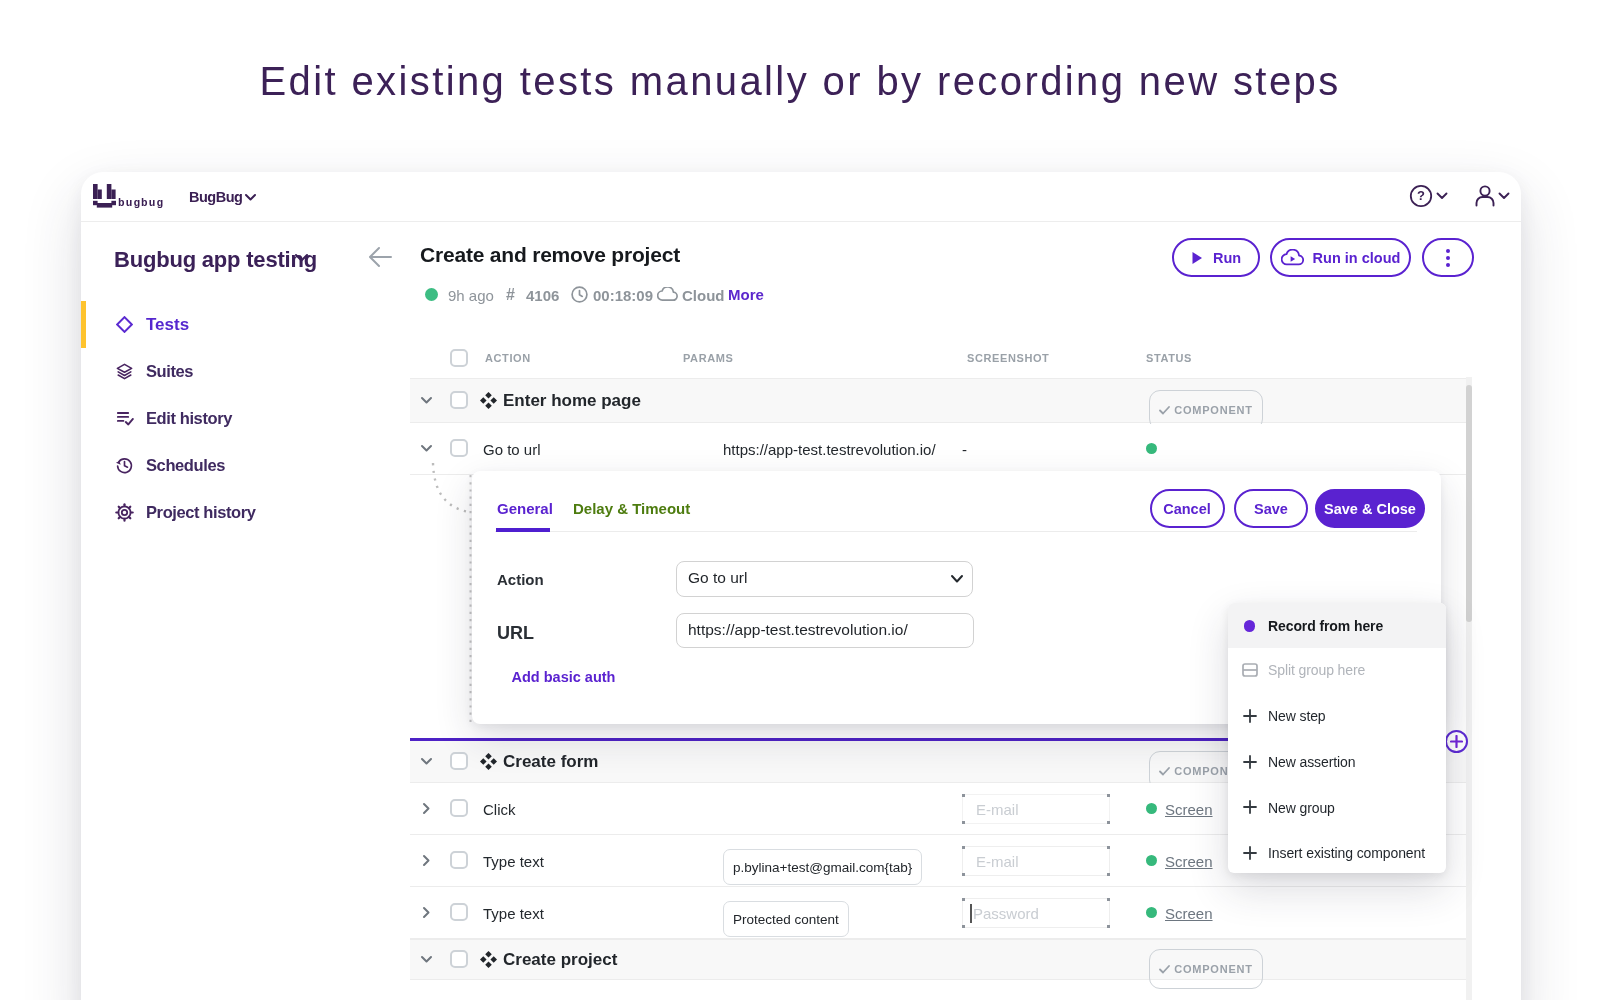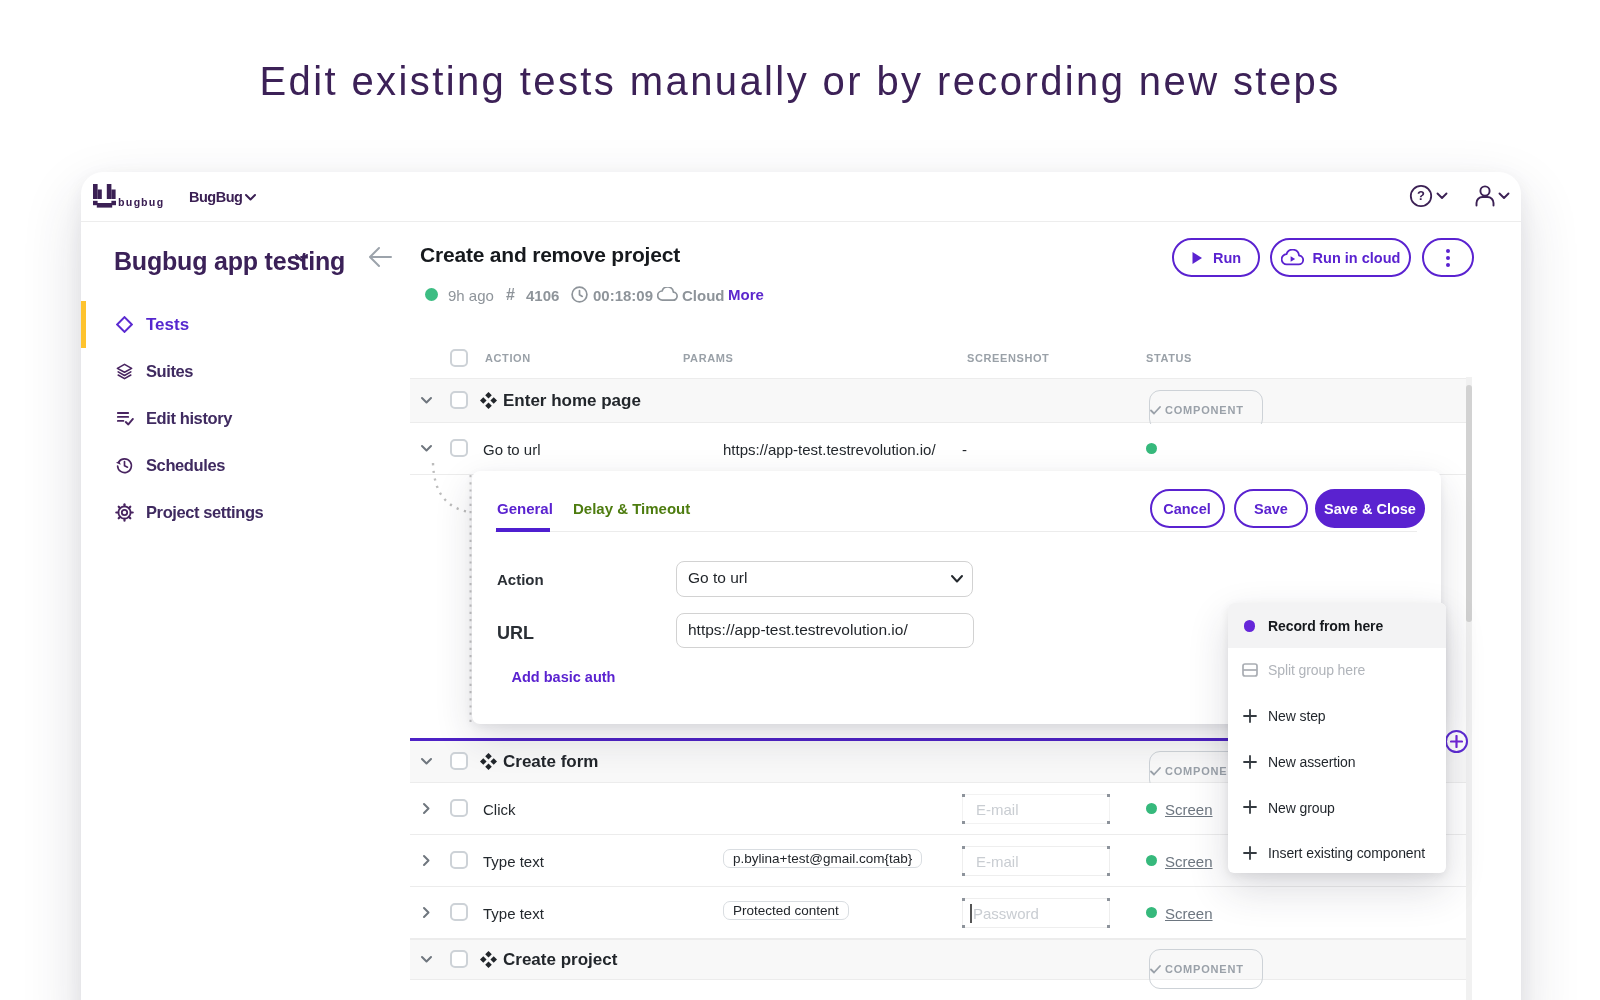--- a/index.html
+++ b/index.html
@@ -7,27 +7,27 @@
 .abs{position:absolute}
 .title{position:absolute;left:0;top:59px;width:1600px;text-align:center;font-size:40px;color:#3c2157;letter-spacing:2.4px}
 .card{position:absolute;left:81px;top:172px;width:1440px;height:860px;background:#fff;border-radius:22px;box-shadow:0 24px 60px rgba(45,45,70,.16),0 6px 18px rgba(45,45,70,.07)}
 .navline{position:absolute;left:81px;top:221px;width:1440px;height:1px;background:#ededed}
 .brand{position:absolute;font-weight:bold;color:#3b2054}
 .grouprow{position:absolute;left:410px;width:1056px;background:#f8f8f8;border-top:1px solid #ececec;border-bottom:1px solid #ececec}
 .steprow{position:absolute;left:410px;width:1056px;background:#fff;border-bottom:1px solid #ececec}
 .cbx{position:absolute;width:18px;height:18px;border:2px solid #cdd2d7;border-radius:5px;background:#fff}
 .gname{position:absolute;font-size:17px;font-weight:bold;color:#22262b}
 .sname{position:absolute;font-size:15px;color:#24292e}
-.badge{position:absolute;left:1149px;width:114px;height:40px;border:1.5px solid #cdd2d7;border-radius:11px;color:#9aa1a9;font-size:11px;font-weight:bold;letter-spacing:.8px;display:flex;align-items:center;justify-content:flex-start;gap:4px;background:transparent}
+.badge{position:absolute;left:1149px;width:114px;height:40px;border:1.5px solid #cdd2d7;border-radius:11px;color:#9aa1a9;font-size:11px;font-weight:bold;letter-spacing:.8px;display:flex;align-items:center;justify-content:center;gap:4px;background:transparent}
 .dot{position:absolute;width:11px;height:11px;border-radius:50%;background:#36b97c}
 .screen{position:absolute;font-size:15px;color:#6d7680;text-decoration:underline}
 .thumb{position:absolute;left:962px;width:148px;height:30px;border:1px solid #eeeeee;border-radius:2px;background:#fff}
 .thumbtx{position:absolute;left:13px;top:6px;font-size:15px;color:#c9cdd2}
 .cdot{position:absolute;width:3px;height:3px;background:#8d939b}
-.pill{position:absolute;height:19px;border:1px solid #d9dde1;border-radius:7px;font-size:13.5px;color:#22262b;display:flex;align-items:center;padding:0 9px;background:#fff}
+.pill{position:absolute;height:36px;border:1px solid #d9dde1;border-radius:7px;font-size:13.5px;color:#22262b;display:flex;align-items:center;padding:0 9px;background:#fff}
 .btn{position:absolute;height:39px;border:2px solid #5a22d0;border-radius:20px;color:#5a22d0;font-size:14.5px;font-weight:bold;display:flex;align-items:center;justify-content:center;background:#fff}
 .mitem{position:absolute;left:1268px;font-size:14px;color:#1f242a;font-weight:500;letter-spacing:-.1px}
 .hdr{position:absolute;font-size:11px;font-weight:bold;color:#9aa1a8;letter-spacing:.6px}
 .meta{position:absolute;font-size:15px;color:#8e949a}
 </style>
 </head>
 <body>
 <div class="title">Edit existing tests manually or by recording new steps</div>
 <div class="card"></div>
 <div class="navline"></div>
@@ -56,21 +56,21 @@
     <polyline points="1.5,1.5 6,6 10.5,1.5" fill="none" stroke="#3b2054" stroke-width="1.9" stroke-linecap="round" stroke-linejoin="round"></polyline>
   </svg>
 <svg class="abs" style="left:1472px;top:183px" width="26" height="26" viewBox="0 0 26 26">
   <circle cx="13" cy="8" r="4.6" fill="none" stroke="#3b2054" stroke-width="1.9"></circle>
   <path d="M4.5 22.5 v-2.5 a6 6 0 0 1 6-6 h5 a6 6 0 0 1 6 6 v2.5" fill="none" stroke="#3b2054" stroke-width="1.9" stroke-linecap="round"></path>
 </svg>
 <svg class="abs" style="left:1498px;top:192px" width="12" height="8" viewBox="0 0 12 8">
     <polyline points="1.5,1.5 6,6 10.5,1.5" fill="none" stroke="#3b2054" stroke-width="1.9" stroke-linecap="round" stroke-linejoin="round"></polyline>
   </svg>
 
-<div class="abs" style="left:114px;top:247px;font-size:25px;font-weight:bold;color:#3b2158;letter-spacing:-.2px">Bugbug app testing</div>
+<div class="abs" style="left:114px;top:247px;font-size:22px;font-weight:bold;color:#3b2158;letter-spacing:-.2px">Bugbug app testing</div>
 <svg class="abs" style="left:294px;top:253px" width="15" height="10" viewBox="0 0 15 10">
     <polyline points="2,2 7.5,7.5 13,2" fill="none" stroke="#3b2158" stroke-width="2" stroke-linecap="round" stroke-linejoin="round"></polyline>
   </svg>
 <svg class="abs" style="left:368px;top:246px" width="25" height="22" viewBox="0 0 25 22">
     <path d="M11 2 L2 11 L11 20 M2.5 11 H23" fill="none" stroke="#9ca3ab" stroke-width="2" stroke-linecap="round" stroke-linejoin="round"></path>
   </svg>
 <div class="abs" style="left:81px;top:301px;width:5px;height:47px;background:#fec32e"></div>
 <svg class="abs" style="left:116px;top:316px" width="17" height="17" viewBox="0 0 17 17">
     <rect x="3.3" y="3.3" width="10.4" height="10.4" fill="none" stroke="#5b2ad1" stroke-width="2" transform="rotate(45 8.5 8.5)"></rect>
   </svg>
@@ -100,21 +100,21 @@
         <line x1="9.5" y1="15.8" x2="9.5" y2="17.7"></line>
       <line x1="1.3" y1="9.5" x2="3.2" y2="9.5"></line>
         <line x1="15.8" y1="9.5" x2="17.7" y2="9.5"></line>
       <line x1="3.7" y1="3.7" x2="5.1" y2="5.1"></line>
         <line x1="13.9" y1="13.9" x2="15.3" y2="15.3"></line>
       <line x1="15.3" y1="3.7" x2="13.9" y2="5.1"></line>
         <line x1="5.1" y1="13.9" x2="3.7" y2="15.3"></line>
     </g>
   </g>
 </svg>
-<div class="abs" style="left:146px;top:503px;font-size:16.5px;font-weight:600;color:#3f2a60;letter-spacing:-.4px">Project settings</div>
+<div class="abs" style="left:146px;top:503px;font-size:16.5px;font-weight:600;color:#3f2a60;letter-spacing:-.4px">Project history</div>
 
 <div class="abs" style="left:420px;top:243px;font-size:21px;font-weight:bold;color:#16191d;letter-spacing:-.2px">Create and remove project</div>
 <div class="dot" style="left:425px;top:288px;width:13px;height:13px;background:#3dbd83"></div>
 <div class="meta" style="left:448px;top:287px">9h ago</div>
 <div class="meta" style="left:506px;top:286px;font-size:16px;font-weight:600">#</div>
 <div class="meta" style="left:526px;top:287px;font-weight:600">4106</div>
 <svg class="abs" style="left:571px;top:286px" width="17" height="17" viewBox="0 0 17 17">
     <circle cx="8.5" cy="8.5" r="7.4" fill="none" stroke="#8e949a" stroke-width="1.7"></circle>
     <path d="M8.5 4.5 V8.8 L11.3 10.4" fill="none" stroke="#8e949a" stroke-width="1.7" stroke-linecap="round"></path>
   </svg>

